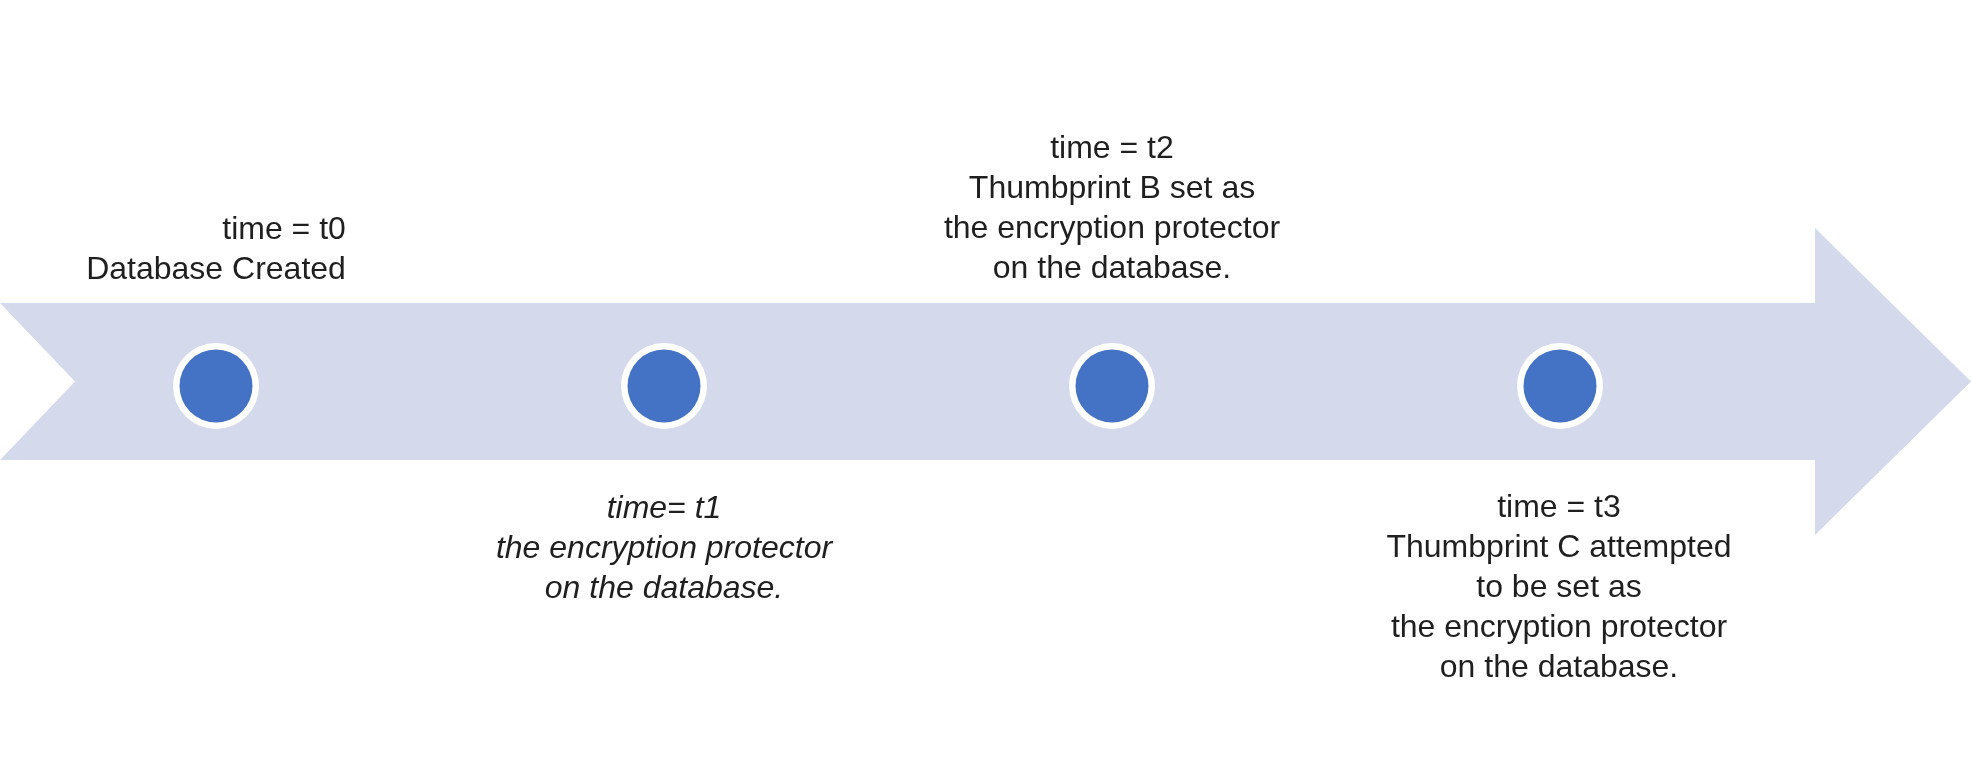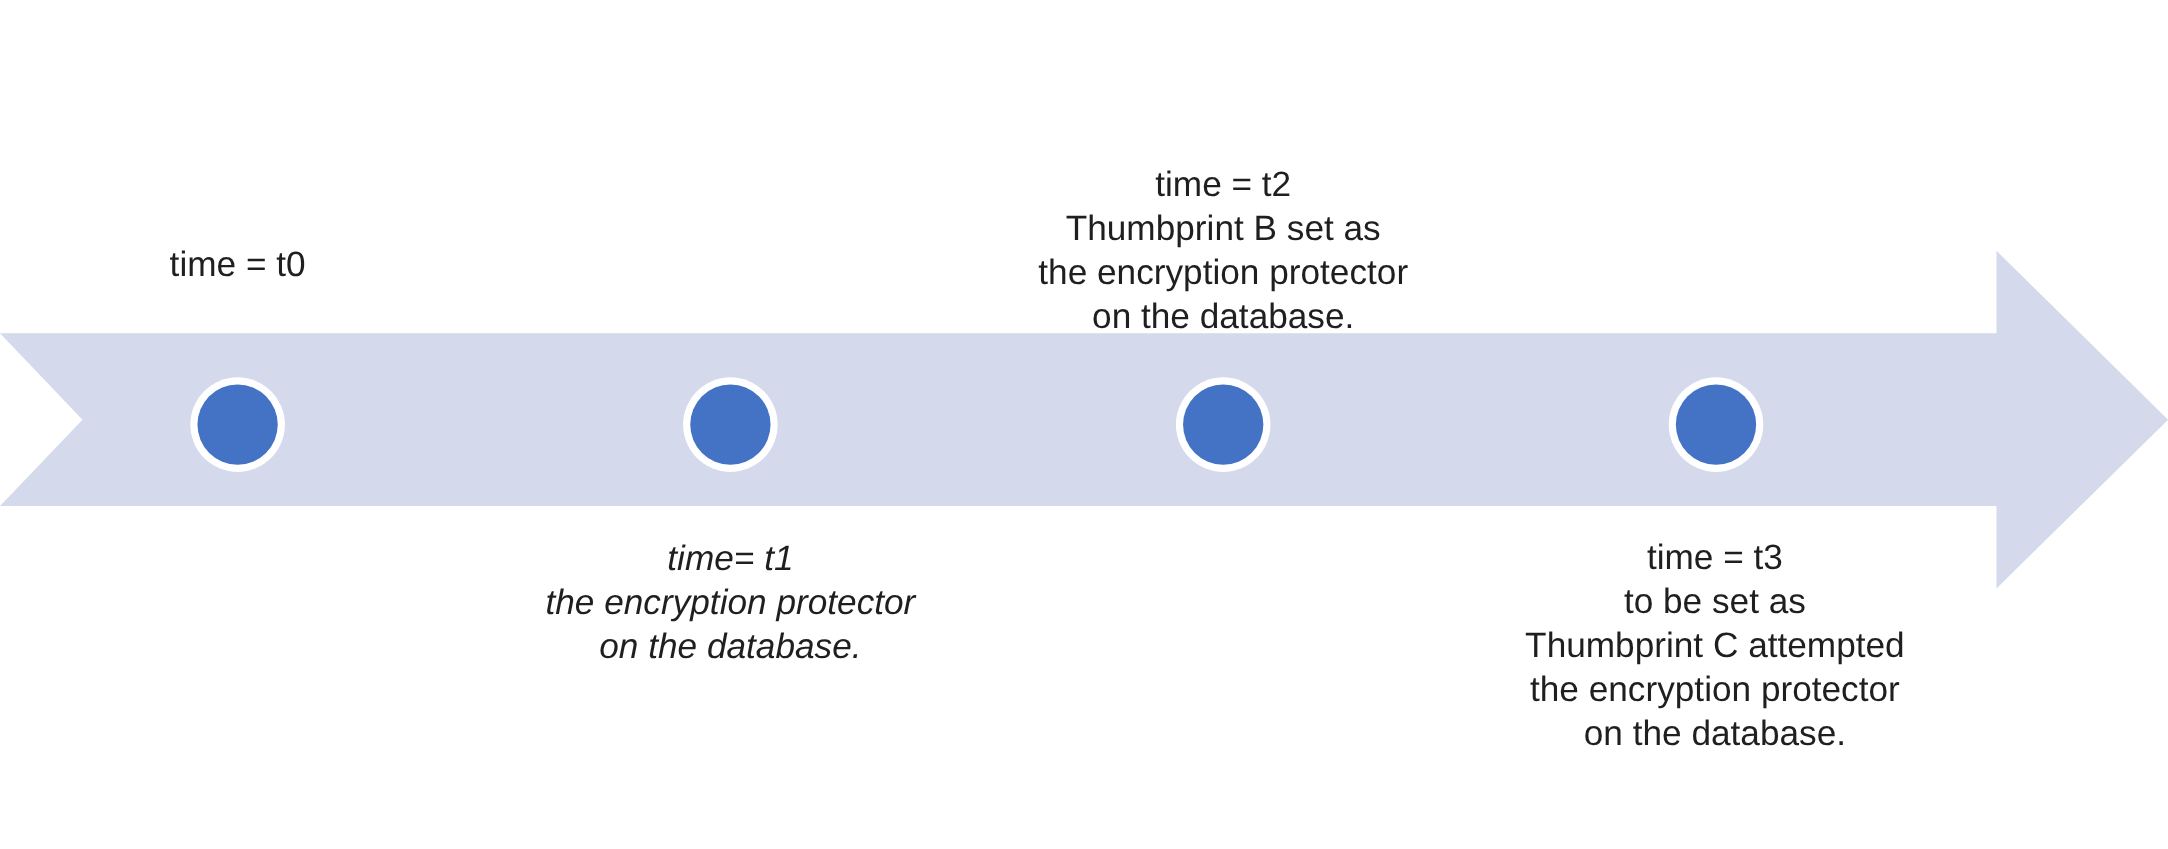--- a/index.html
+++ b/index.html
@@ -24,23 +24,23 @@
     transform: translateX(-50%);
     text-align: center;
     font-size: 32px;
     line-height: 40px;
     color: #1F1F1F;
     white-space: nowrap;
   }
   .milestone-label .line {
     display: block;
   }
-  .label-t0 { left: 216px;  top: 220px; text-align: right; }
+  .label-t0 { left: 216px;  top: 208px; text-align: right; }
   .label-t1 { left: 664px;  top: 487px; font-style: italic; }
-  .label-t2 { left: 1112px; top: 127px; margin-top: 20px; }
+  .label-t2 { left: 1112px; top: 127px; }
   .label-t3 { left: 1559px; top: 486px; }
 </style>
 </head>
 <body>
 
 <div class="canvas">
 
   <svg class="arrow-layer" width="1971" height="772" viewBox="0 0 1971 772">
 
     <polygon points="0,303 1815,303 1815,228 1971,381.5 1815,535 1815,460 0,460 75,381.5" fill="#D4D9EC"></polygon>
@@ -58,36 +58,37 @@
       <circle cx="1112" cy="386" r="36.5" fill="#4472C4"></circle>
     </g>
     <g>
       <circle cx="1560" cy="386" r="43" fill="#FFFFFF"></circle>
       <circle cx="1560" cy="386" r="36.5" fill="#4472C4"></circle>
     </g>
   </svg>
 
   <div class="milestone-label label-t0">
     <span class="line">time = t0</span>
+    <span class="line">Database Created</span>
   </div>
 
   <div class="milestone-label label-t1">
     <span class="line">time= t1</span>
     <span class="line">the encryption protector</span>
     <span class="line">on the database.</span>
   </div>
 
   <div class="milestone-label label-t2">
     <span class="line">time = t2</span>
     <span class="line">Thumbprint B set as</span>
     <span class="line">the encryption protector</span>
     <span class="line">on the database.</span>
   </div>
 
   <div class="milestone-label label-t3">
     <span class="line">time = t3</span>
+    <span class="line">Thumbprint C attempted</span>
     <span class="line">to be set as</span>
-    <span class="line">Thumbprint C attempted</span>
     <span class="line">the encryption protector</span>
     <span class="line">on the database.</span>
   </div>
 
 </div>
 
 </body></html>

